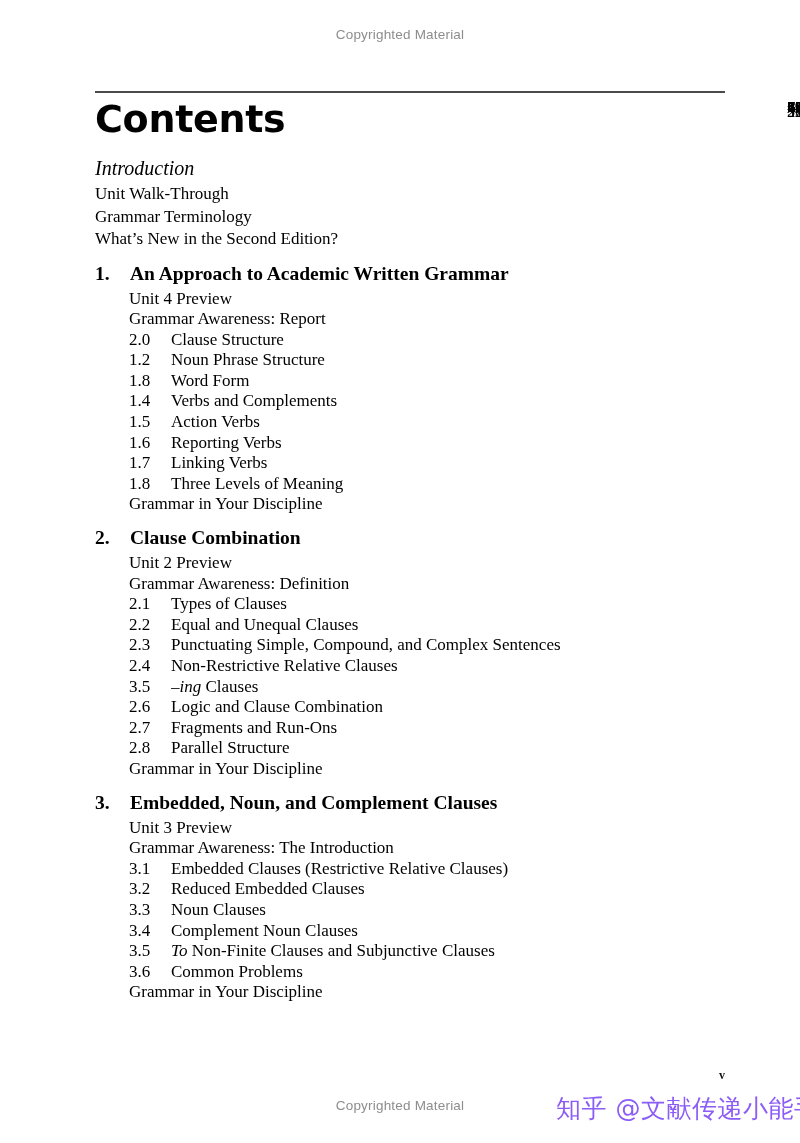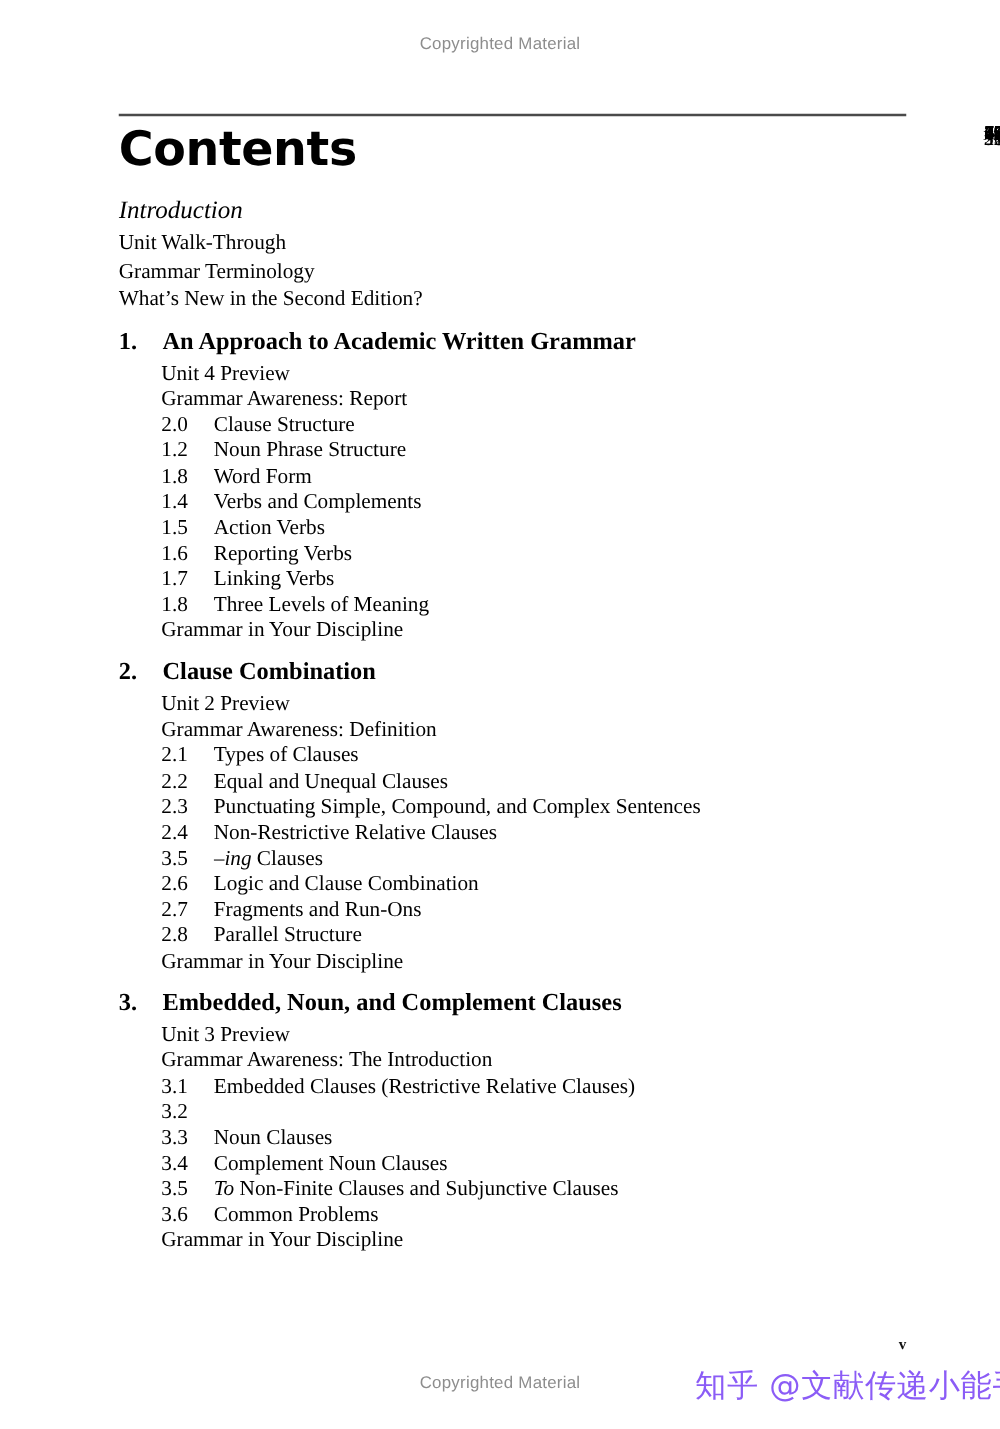--- a/index.html
+++ b/index.html
@@ -336,20 +336,21 @@
           <span class="label">Grammar Awareness: The Introduction</span>
           <span class="page">54</span>
         </div>
         <div class="row sub-num">
           <span class="num-col">3.1</span>
           <span class="label">Embedded Clauses (Restrictive Relative Clauses)</span>
           <span class="page">55</span>
         </div>
         <div class="row sub-num">
           <span class="num-col">3.2</span>
+          <span class="label">Reduced Embedded Clauses</span>
           <span class="page">58</span>
         </div>
         <div class="row sub-num">
           <span class="num-col">3.3</span>
           <span class="label">Noun Clauses</span>
           <span class="page">62</span>
         </div>
         <div class="row sub-num">
           <span class="num-col">3.4</span>
           <span class="label">Complement Noun Clauses</span>

